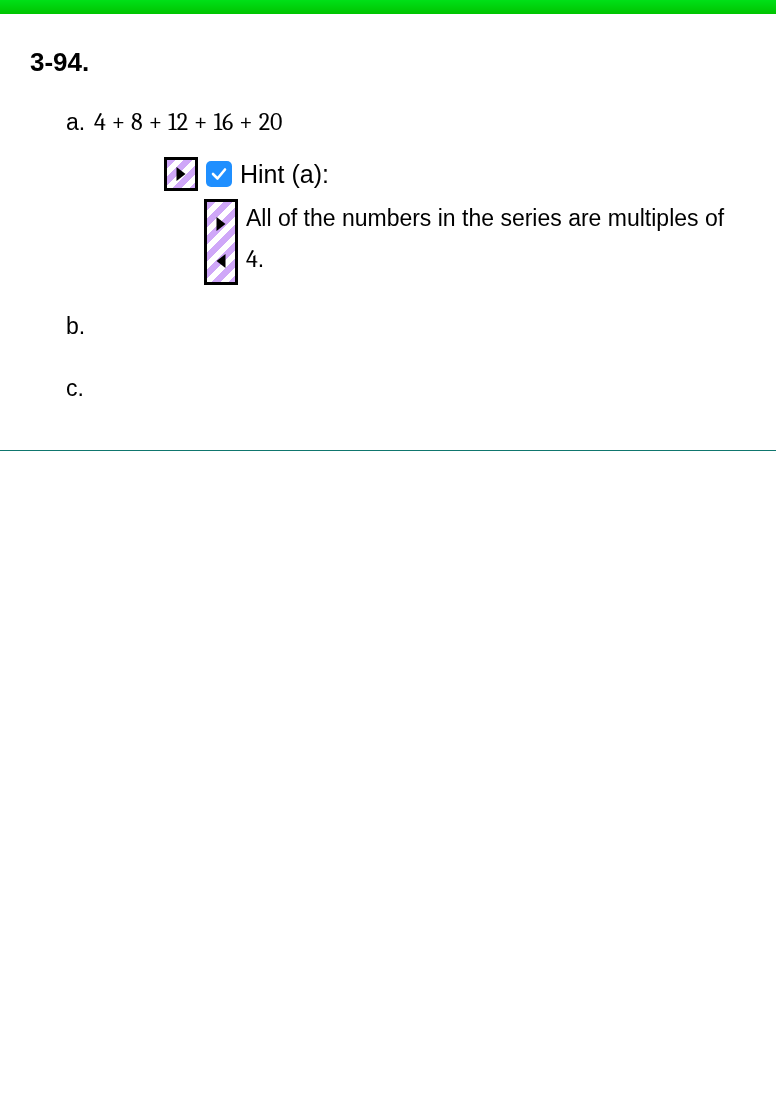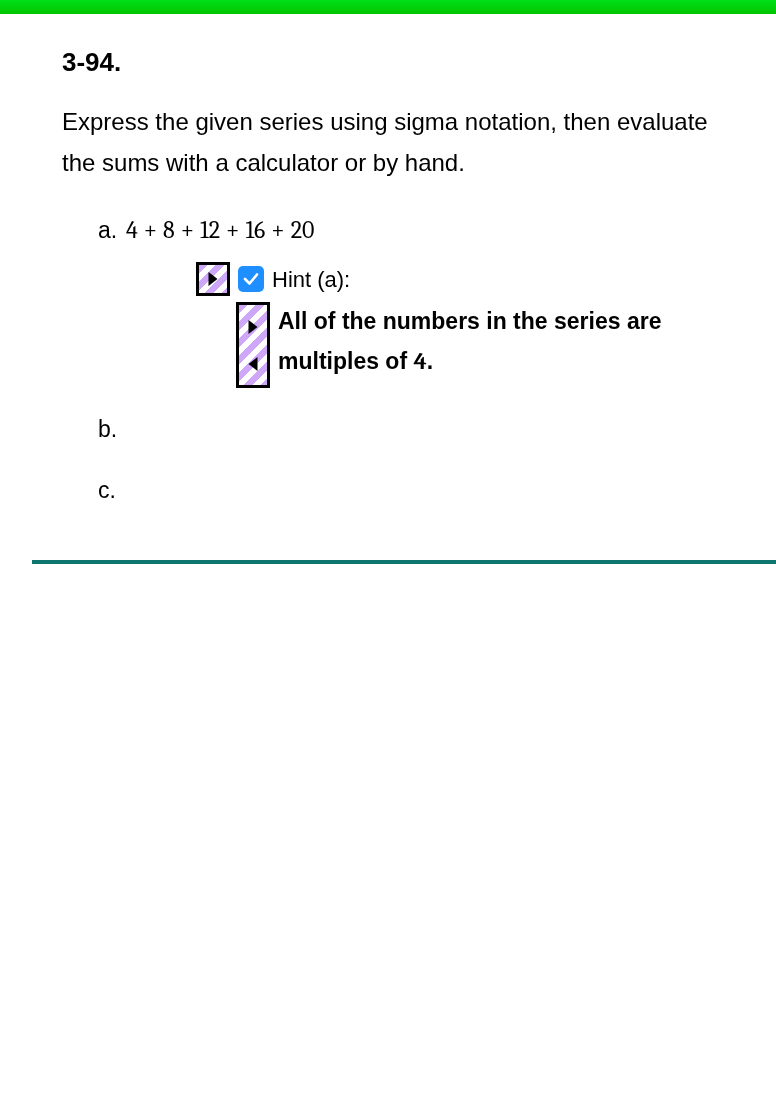--- a/index.html
+++ b/index.html
@@ -12,23 +12,22 @@
     background: #fff;
     width: 776px;
   }
   .topbar {
     height: 14px;
     background: #00d400;
     background: linear-gradient(#00e018, #00c400);
     width: 100%;
   }
   .page {
-    padding: 26px 30px 28px 30px;
-    border-bottom: 4px solid #0f766e;
-    margin-left: 32px;
+    padding: 26px 30px 20px 30px;
+    border-bottom: 1px solid #0f766e;
   }
   .problem-number {
     font-weight: 700;
     font-size: 26px;
     margin-bottom: 18px;
   }
   .prompt {
     font-size: 24px;
     margin-bottom: 26px;
   }
@@ -52,29 +51,28 @@
   }
   .plus { margin: 0 6px; }
   .hint-block {
     margin-left: 98px;
     margin-top: 10px;
   }
   .hint-header {
     display: flex;
     align-items: center;
     gap: 8px;
-    font-size: 22px;
+    font-size: 25px;
   }
   .hint-body-wrap {
     display: flex;
     align-items: stretch;
     gap: 8px;
     margin-top: 4px;
     margin-left: 40px;
-    font-weight: bold;
   }
   .hint-text {
     font-size: 23px;
   }
   .mvar { font-style: italic; }
 
   
   .stripe-icon {
     flex-shrink: 0;
     display: inline-block;
@@ -138,21 +136,20 @@
 </style>
 </head>
 <body>
 
 <div class="topbar"></div>
 
 <div class="page">
 
   <div class="problem-number">3-94.</div>
 
-  <div class="prompt">Express the given series using sigma notation, then evaluate the sums with a calculator or by hand.</div>
 
   <ol class="parts">
 
     <li>
       <div class="row">
         <span class="part-label">a.</span>
         <span class="math">4<span class="plus">+</span>8<span class="plus">+</span>12<span class="plus">+</span>16<span class="plus">+</span>20</span>
       </div>
       <div class="hint-block">
         <div class="hint-header">

